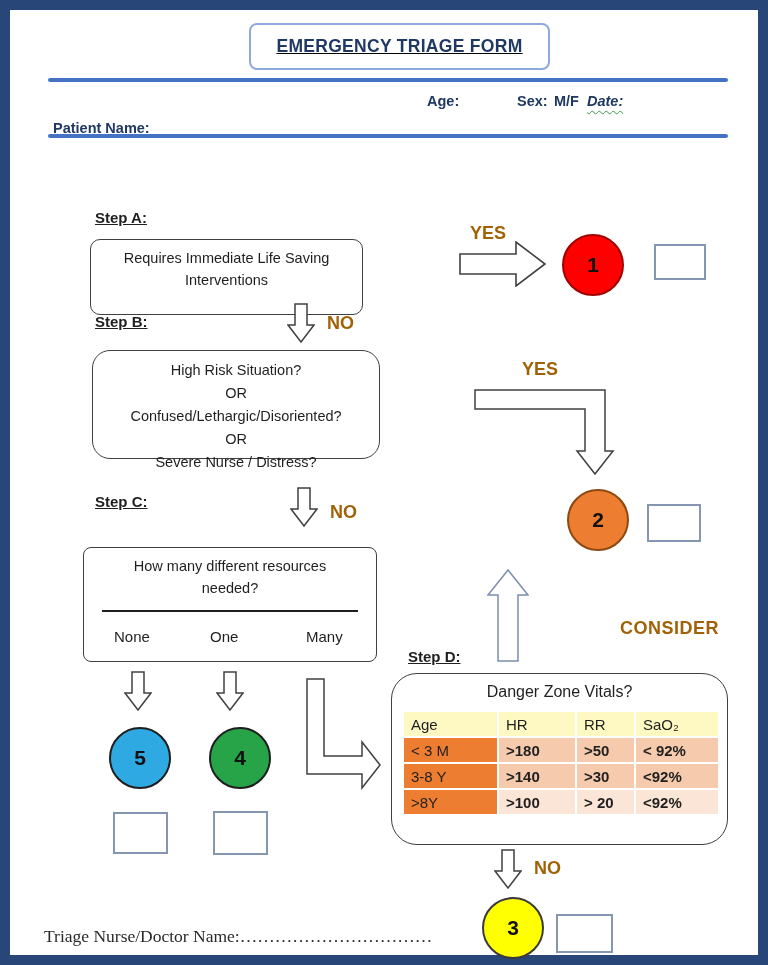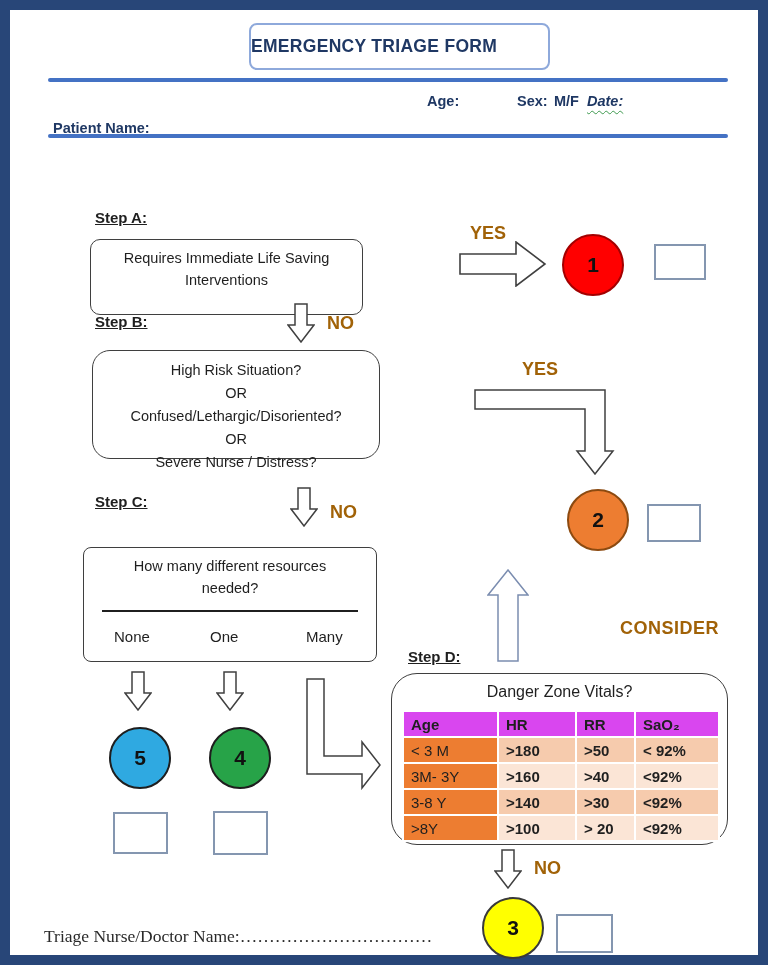--- a/index.html
+++ b/index.html
@@ -4,21 +4,21 @@
 <style>
   * { margin:0; padding:0; box-sizing:border-box; }
   html,body { width:768px; height:965px; }
   body { font-family:"Liberation Sans","DejaVu Sans",sans-serif; background:#fff; position:relative; }
   .page { position:absolute; left:0; top:0; width:768px; height:965px; border:10px solid #284678; background:#fff; }
 
   .abs { position:absolute; }
 
   
   .title-box { left:239px; top:13px; width:301px; height:47px; border:2px solid #8EA9DB; border-radius:8px;
-               display:flex; align-items:center; justify-content:flex-start; }
+               display:flex; align-items:center; justify-content:center;text-decoration:underline; }
   .title-box span { color:#1F3864; font-weight:700; font-size:17.5px; letter-spacing:.3px; }
   .hrule { height:4px; background:#4472C4; border-radius:2px; left:38px; width:680px; }
   .hr1 { top:68px; } .hr2 { top:124px; }
   .plabel { top:83px; color:#1F3864; font-weight:700; font-size:14.5px; }
   .wavy { text-decoration:underline wavy #3f9a4f 1px; text-underline-offset:4px; }
 
   
   .step-label { color:#1f1f1f; font-weight:700; font-size:15px; text-decoration:underline; }
 
   
@@ -45,21 +45,21 @@
   .c5 { background:#2FA9E1; border:2px solid #1e1e1e; }
 
   
   .score-box { border:2px solid #8496B0; background:#fff; }
 
   
   .table-title { position:absolute; left:0; right:0; top:9px; text-align:center; font-size:16px; color:#1f1f1f; }
   table.vitals { position:absolute; left:10px; top:36px; border-collapse:collapse; table-layout:fixed; }
   table.vitals td, table.vitals th { border:2px solid #fff; font-size:15px; font-weight:600; color:#1f1f1f;
             text-align:left; padding:2px 2px 2px 7px; height:26px; }
-  table.vitals .hdr td { background:#d946ef; font-weight:700; }
+  table.vitals .hdr td { background:#fef9c3; font-weight:400; }
   table.vitals td.agecol { background:#ED7D31; font-weight:400; }
   table.vitals tr.band-dark td.val { background:#F6CBAD; }
   table.vitals tr.band-light td.val { background:#FBE5D6; }
 
   svg.arrow { display:block; }
 
   .footer-line { font-family:"Liberation Serif","DejaVu Serif",serif; font-size:17.5px; color:#2a2a2a; }
 </style>
 </head>
 <body>
@@ -175,26 +175,20 @@
         <td>HR</td>
         <td>RR</td>
         <td>SaO₂</td>
       </tr>
       <tr class="band-dark">
         <td class="agecol">&lt; 3 M</td>
         <td class="val">&gt;180</td>
         <td class="val">&gt;50</td>
         <td class="val">&lt; 92%</td>
       </tr>
-      <tr class="band-light">
-        <td class="agecol">3M- 3Y</td>
-        <td class="val">&gt;160</td>
-        <td class="val">&gt;40</td>
-        <td class="val">&lt;92%</td>
-      </tr>
       <tr class="band-dark">
         <td class="agecol">3-8 Y</td>
         <td class="val">&gt;140</td>
         <td class="val">&gt;30</td>
         <td class="val">&lt;92%</td>
       </tr>
       <tr class="band-light">
         <td class="agecol">&gt;8Y</td>
         <td class="val">&gt;100</td>
         <td class="val">&gt; 20</td>

